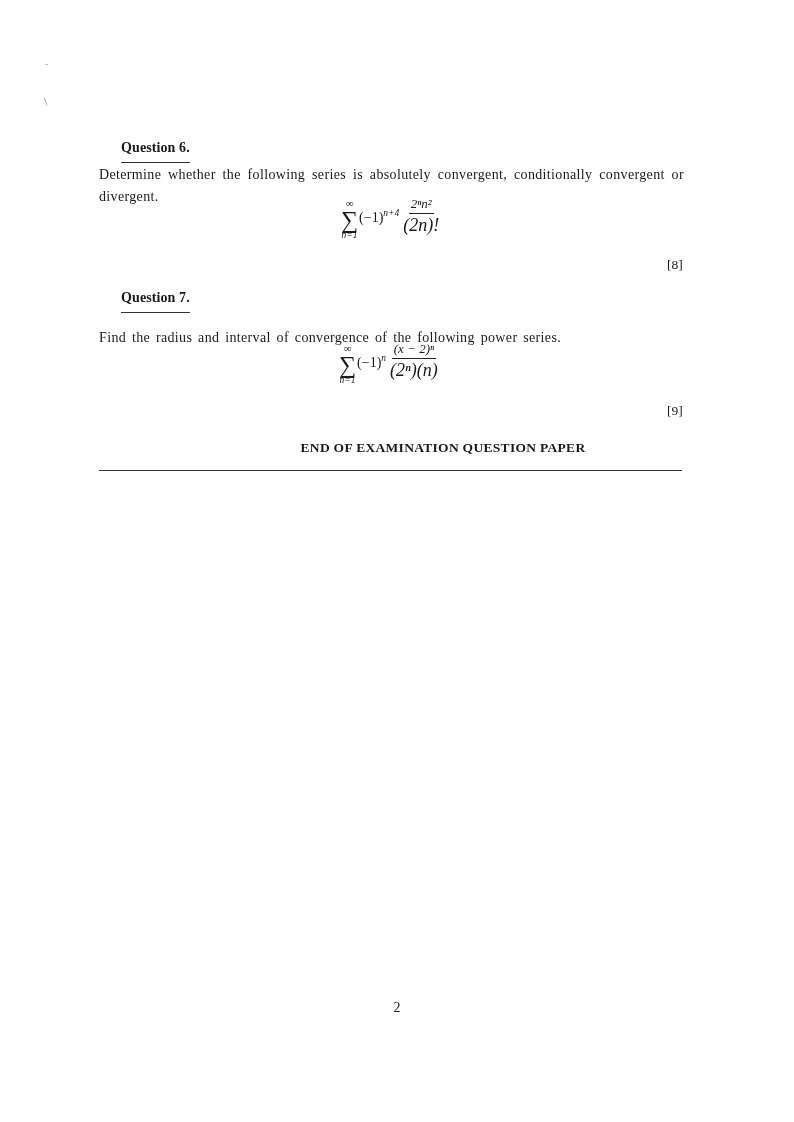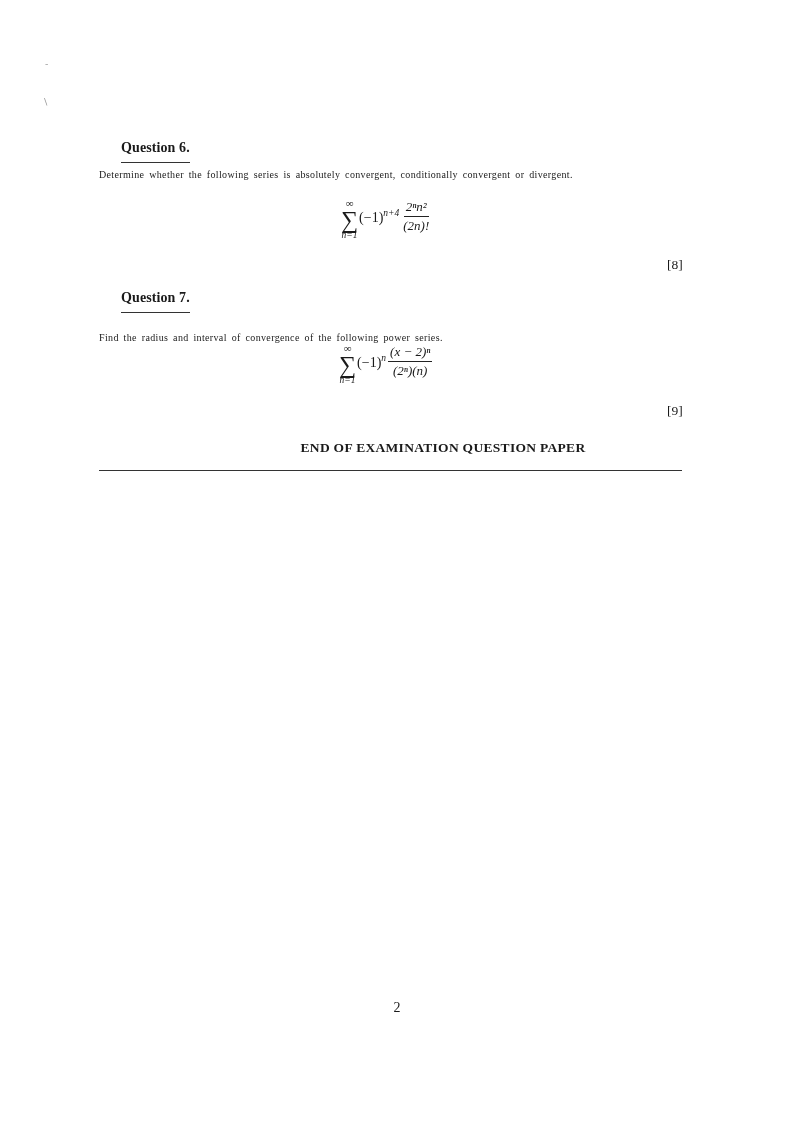--- a/index.html
+++ b/index.html
@@ -12,21 +12,21 @@
     .abs { position: absolute; }
     .scan-mark { color: #9a9a9a; font-size: 10px; }
     .q-heading {
       font-family: "Liberation Serif", "DejaVu Serif", serif;
       font-weight: bold; font-size: 14px;
       border-bottom: 1px solid #333; padding-bottom: 6px;
       letter-spacing: 0.1px;
     }
     .q-text {
       font-family: "Liberation Serif", "DejaVu Serif", serif;
-      font-size: 10px; line-height: 22px; text-align: justify;
+      font-size: 14px; line-height: 22px; text-align: justify;
       width: 585px; letter-spacing: 0.35px; word-spacing: 2px;
     }
     .marks {
       font-family: "Liberation Serif", "DejaVu Serif", serif;
       font-size: 13.5px;
     }
     .formula {
       display: flex; align-items: center;
       font-family: "Liberation Serif", "DejaVu Serif", serif;
       font-size: 14px;
@@ -38,21 +38,21 @@
     .sum .lim { font-size: 9.5px; font-style: italic; }
     .sum .lim.up { font-style: normal; font-size: 11px; }
     .sum .sigma { font-size: 24px; line-height: 22px; }
     .sign { font-size: 14px; position: relative; top: -2px; }
     .sign sup { font-size: 9.5px; font-style: italic; }
     .frac {
       display: inline-flex; flex-direction: column; align-items: center;
       margin-left: 2px; position: relative; top: -3px;
     }
     .frac .num { font-size: 13px; padding: 0 2px 1px; border-bottom: 1px solid #222; font-style: italic; }
-    .frac .den { font-size: 13px; padding: 1px 2px 0; font-style: italic; }
+    .frac .den { font-size: 18px; padding: 1px 2px 0; font-style: italic; }
     .end-title {
       font-family: "Liberation Serif", "DejaVu Serif", serif;
       font-weight: bold; font-size: 13.5px; letter-spacing: 0.3px; margin-left: 46px;
     }
     .rule { height: 1px; background: #333; }
     .page-num {
       font-family: "Liberation Serif", "DejaVu Serif", serif; font-size: 14px;
     }
     .up { font-style: normal; }
   </style>

